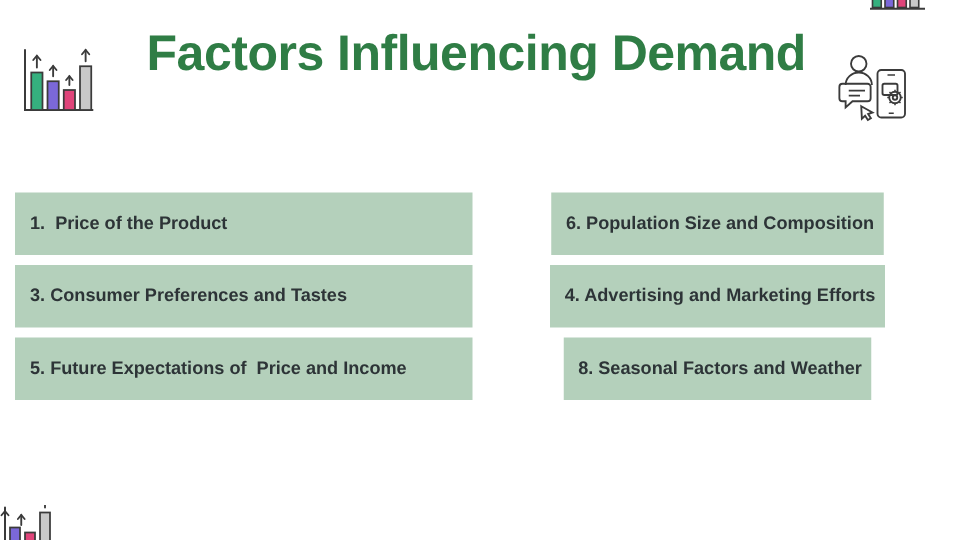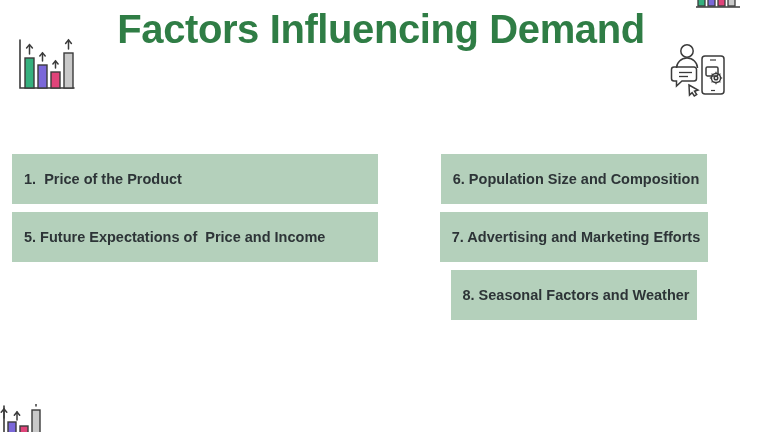--- a/index.html
+++ b/index.html
@@ -28,21 +28,21 @@
     position: absolute;
     left: 0;
     top: 0;
     width: 768px;
     height: 118px;
   }
 
   .slide-title {
     position: absolute;
     left: 96px;
-    top: 4px;
+    top: 18px;
     width: 570px;
     text-align: center;
     color: #2f7d45;
     font-family: "Liberation Sans", sans-serif;
     font-weight: bold;
     font-size: 40px;
     line-height: 50px;
     letter-spacing: -0.4px;
     white-space: nowrap;
   }
@@ -190,26 +190,27 @@
         <rect x="34" y="2" width="7" height="18" fill="#c9c9c9" stroke="#3b3b3b" stroke-width="1.3"></rect>
         <path d="M2 21 L46 21" stroke="#3b3b3b" stroke-width="1.5"></path>
       </svg>
     </span>
   </div>
 
   <div class="list-area">
 
     <div class="column left">
       <div class="factor-item">1.  Price of the Product</div>
+      <div class="factor-item">3. Consumer Preferences and Tastes</div>
       <div class="factor-item">5. Future Expectations of  Price and Income</div>
     </div>
 
     <div class="column right">
       <div class="factor-item">6. Population Size and Composition</div>
-      <div class="factor-item">7. Advertising and Marketing Efforts</div>
+      <div class="factor-item">4. Advertising and Marketing Efforts</div>
       <div class="factor-item">8. Seasonal Factors and Weather</div>
     </div>
   </div>
 
   <span class="icon-corner-bottom-left">
     <svg width="48" height="40" viewBox="0 0 48 40" xmlns="http://www.w3.org/2000/svg">
       <path d="M6 2 L6 30 L44 30" fill="none" stroke="#3b3b3b" stroke-width="1.6" stroke-linecap="round"></path>
       <rect x="10" y="18" width="8" height="12" fill="#7b68d9" stroke="#3b3b3b" stroke-width="1.4"></rect>
       <rect x="22" y="22" width="8" height="8" fill="#e0447a" stroke="#3b3b3b" stroke-width="1.4"></rect>
       <rect x="34" y="6" width="8" height="24" fill="#c9c9c9" stroke="#3b3b3b" stroke-width="1.4"></rect>

